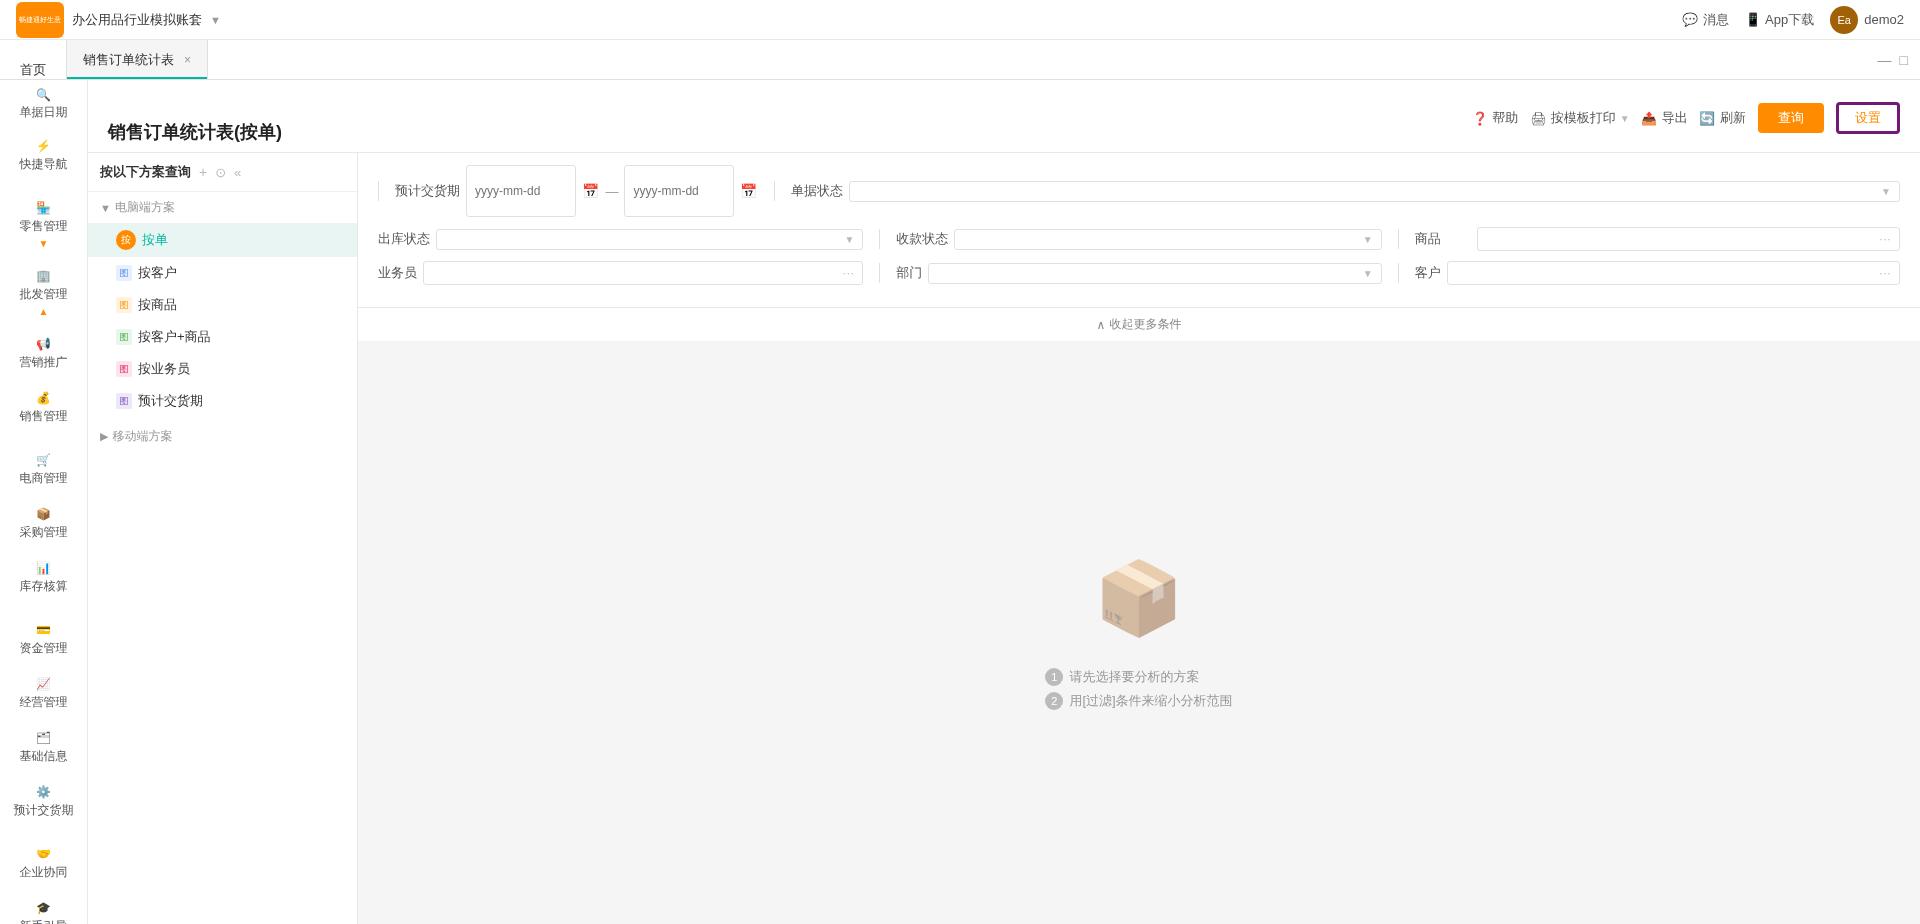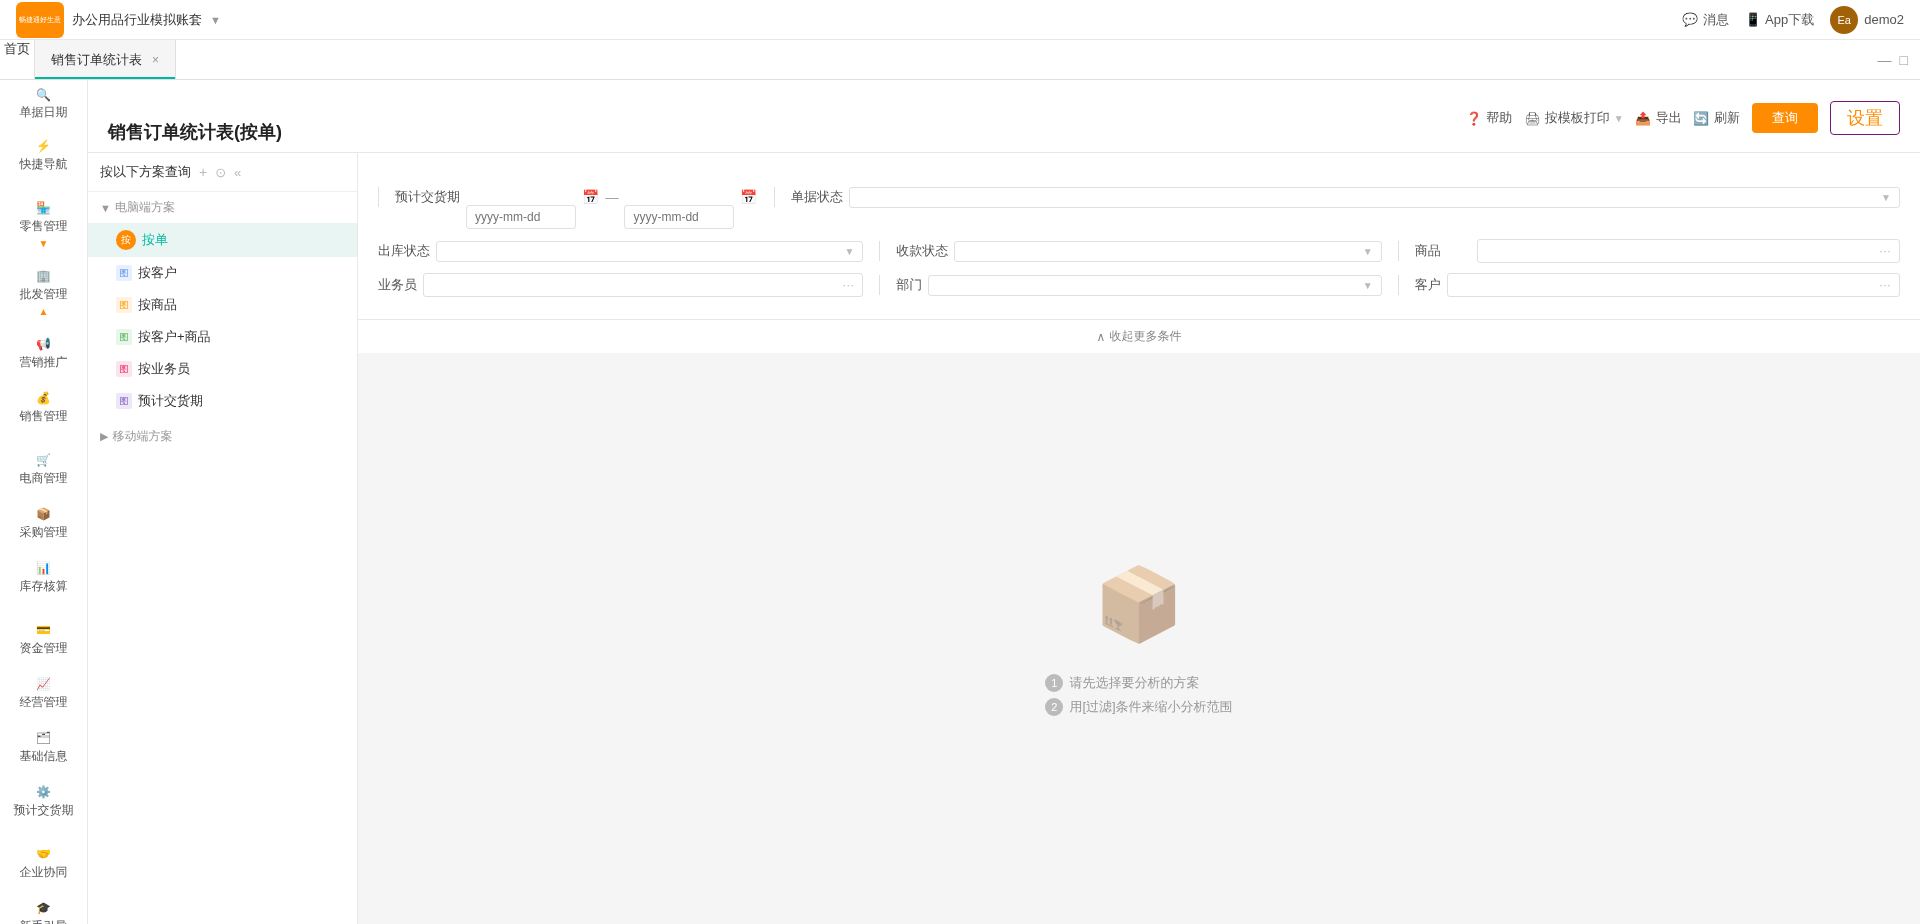--- a/index.html
+++ b/index.html
@@ -11,21 +11,21 @@
     .logo-box { width: 48px; height: 36px; background: #ff8c00; border-radius: 6px; display: flex; align-items: center; justify-content: center; flex-direction: column; }
     .logo-box span { color: #fff; font-size: 9px; line-height: 1.2; }
     .top-title { font-size: 13px; color: #333; }
     .top-dropdown { color: #999; font-size: 11px; cursor: pointer; }
     .topbar-right { display: flex; align-items: center; gap: 16px; color: #555; font-size: 13px; }
     .topbar-right .msg-icon, .topbar-right .app-icon { display: flex; align-items: center; gap: 4px; cursor: pointer; }
     .avatar { width: 28px; height: 28px; border-radius: 50%; background: #a16207; display: flex; align-items: center; justify-content: center; color: #fff; font-size: 11px; }
 
     
     .tabbar { height: 40px; background: #fff; display: flex; align-items: stretch; border-bottom: 1px solid #e0e0e0; }
-    .tab-home { padding: 0 4px; display: flex; align-items: flex-start; color: #333; cursor: pointer; font-size: 13px; border-right: 1px solid #e0e0e0; }
+    .tab-home { padding: 0 20px; display: flex; align-items: flex-end; color: #333; cursor: pointer; font-size: 13px; border-right: 1px solid #e0e0e0; }
     .tab-active { padding: 0 16px; display: flex; align-items: center; gap: 6px; background: #f5f5f5; color: #333; cursor: pointer; font-size: 13px; border-right: 1px solid #e0e0e0; position: relative; }
     .tab-active::after { content: ''; position: absolute; bottom: 0; left: 0; right: 0; height: 2px; background: #00b8a0; }
     .tab-close { color: #999; font-size: 12px; cursor: pointer; margin-left: 4px; }
     .tabbar-actions { margin-left: auto; display: flex; align-items: center; gap: 8px; padding-right: 12px; }
     .tab-action-btn { color: #999; font-size: 14px; cursor: pointer; }
 
     
     .main-layout { display: flex; flex: 1; overflow: hidden; }
 
     
@@ -35,45 +35,45 @@
     .sidebar-menu-item { padding: 10px 0; display: flex; flex-direction: column; align-items: center; cursor: pointer; color: #555; font-size: 12px; gap: 3px; }
     .sidebar-divider { height: 1px; background: #f0f0f0; margin: 4px 8px; }
     .expand-icon { font-size: 10px; color: #ff8c00; }
 
     
     .page-header { background: #fff; padding: 12px 20px 8px; display: flex; align-items: center; justify-content: space-between; border-bottom: 1px solid #e8e8e8; }
     .page-title { font-size: 18px; font-weight: bold; color: #222; margin-top: 28px; }
     .page-actions { display: flex; align-items: center; gap: 12px; }
     .page-action-btn { display: flex; align-items: center; gap: 4px; color: #555; font-size: 13px; cursor: pointer; }
     .btn-query { background: #ff8c00; color: #fff; border: none; padding: 6px 20px; border-radius: 4px; cursor: pointer; font-size: 13px; }
-    .btn-setting { background: #fff; color: #ff8c00; border: 1px solid #701a75; padding: 4px 16px; border-radius: 4px; cursor: pointer; font-size: 18px; }
+    .btn-setting { background: #fff; color: #ff8c00; border: 3px solid #701a75; padding: 4px 16px; border-radius: 4px; cursor: pointer; font-size: 13px; }
 
     
     .filter-panel { background: #fff; padding: 12px 20px; }
     .filter-row { display: flex; align-items: center; gap: 16px; margin-bottom: 10px; flex-wrap: wrap; }
     .filter-item { display: flex; align-items: center; gap: 6px; min-width: 0; }
     .filter-label { color: #555; font-size: 13px; white-space: nowrap; }
     .date-btns { display: flex; align-items: center; gap: 4px; }
     .date-btn { padding: 2px 8px; border: 1px solid #e0e0e0; border-radius: 3px; cursor: pointer; font-size: 12px; color: #555; background: #fff; }
     .date-btn.active { background: #ff8c00; color: #fff; border-color: #ff8c00; }
     .date-range-text { font-size: 12px; color: #999; margin-top: 2px; }
     .date-input-group { display: flex; align-items: center; gap: 6px; }
-    .date-input { border: 1px solid #e0e0e0; border-radius: 3px; padding: 4px 8px; font-size: 12px; color: #bbb; width: 110px; margin-top: 40px; }
+    .date-input { border: 1px solid #e0e0e0; border-radius: 3px; padding: 18px 8px; font-size: 12px; color: #bbb; width: 110px; }
     .date-dash { color: #999; }
     .calendar-icon { color: #bbb; font-size: 14px; cursor: pointer; }
     .select-box { border: 1px solid #e0e0e0; border-radius: 3px; padding: 4px 8px; font-size: 12px; color: #555; display: flex; align-items: center; gap: 4px; cursor: pointer; min-width: 80px; }
     .select-box-wide { min-width: 200px; }
     .select-dropdown { color: #bbb; font-size: 10px; }
     .filter-full { flex: 1; border: 1px solid #e0e0e0; border-radius: 3px; padding: 4px 8px; font-size: 12px; display: flex; align-items: center; justify-content: space-between; cursor: pointer; }
     .filter-dots { color: #bbb; }
 
     
     .left-filter { width: 270px; background: #fff; border-right: 1px solid #e8e8e8; overflow-y: auto; }
     .left-filter-header { display: flex; align-items: center; gap: 8px; padding: 10px 12px; border-bottom: 1px solid #f0f0f0; }
-    .left-filter-title { font-size: 13px; color: #333; font-weight: 400; }
+    .left-filter-title { font-size: 13px; color: #333; font-weight: 700; }
     .lf-icon { color: #bbb; font-size: 14px; cursor: pointer; }
     .tree-item { display: flex; align-items: center; gap: 6px; padding: 7px 12px; cursor: pointer; font-size: 13px; color: #333; }
     .tree-item.selected { background: #e8f5f3; color: #00b8a0; }
     .tree-item .tree-circle { width: 20px; height: 20px; border-radius: 50%; background: #ff8c00; display: flex; align-items: center; justify-content: center; color: #fff; font-size: 10px; flex-shrink: 0; }
     .tree-child { padding-left: 28px; }
     .tree-child-icon { width: 16px; height: 16px; border-radius: 2px; background: #f0f0f0; display: flex; align-items: center; justify-content: center; font-size: 9px; color: #888; flex-shrink: 0; }
 
     
     .filter-and-main { flex: 1; display: flex; flex-direction: column; overflow: hidden; }
 

